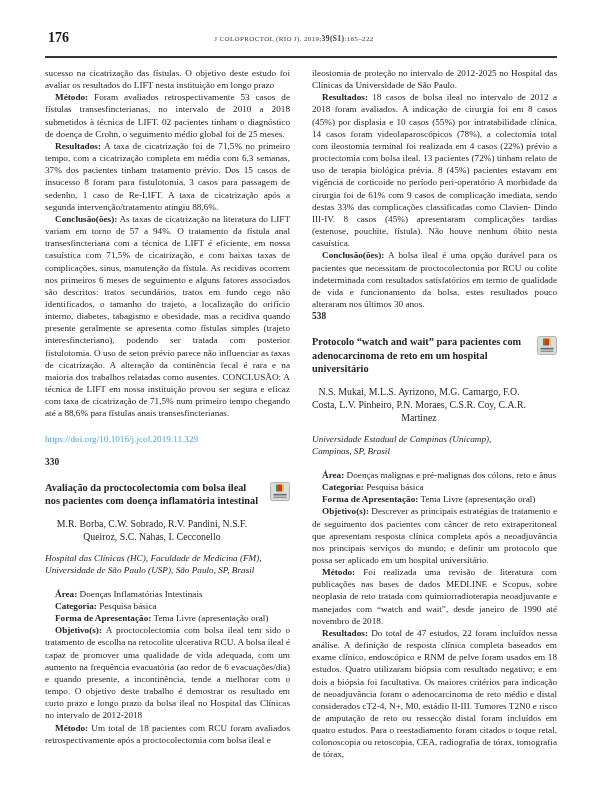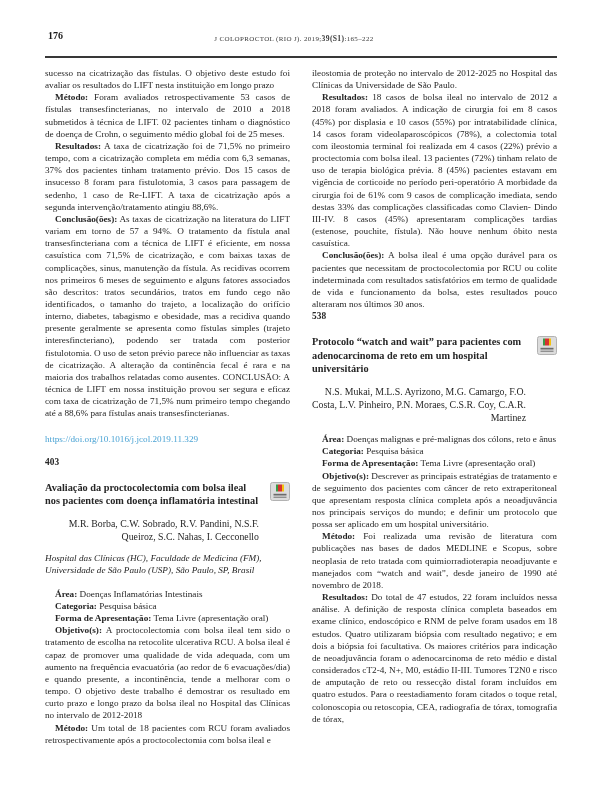--- a/index.html
+++ b/index.html
@@ -1,41 +1,41 @@
 <!DOCTYPE html>
 <html><head>
 <meta charset="utf-8">
 <style>
   html,body{margin:0;padding:0;}
   body{width:600px;height:795px;background:#ffffff;font-family:"Liberation Serif","DejaVu Serif",serif;color:#262626;}
   .page{position:relative;width:600px;height:795px;overflow:hidden;background:#fff;}
 
   
-  .pagenum{position:absolute;top:30px;left:48px;font-size:10px;font-weight:bold;color:#1a1a1a;}
+  .pagenum{position:absolute;top:30px;left:48px;font-size:14px;font-weight:bold;color:#1a1a1a;}
   .jref{position:absolute;top:34px;left:0;width:588px;text-align:center;font-size:7px;letter-spacing:.35px;color:#3a3a3a;}
   .jref b{font-size:7.6px;}
   .rule{position:absolute;top:56px;left:45px;width:512px;height:2px;background:#383838;}
 
   
   .cols{position:absolute;top:67px;left:45px;width:512px;display:flex;gap:22px;}
   .col{width:251px;font-size:9.2px;line-height:12.15px;text-align:justify;}
 
   p{margin:0;}
   .para{text-indent:10px;}
   .cont{text-indent:0;}
   b.lbl{font-weight:bold;}
 
   .doi{display:block;color:#4ba3d4;text-decoration:none;font-size:9.2px;margin:13px 0 11px;text-align:left;}
   .absnum{font-weight:bold;font-size:9.4px;margin:0 0 13px;text-align:left;}
 
   .title-row{display:flex;justify-content:space-between;align-items:flex-start;margin:0 0 9px;}
   .abs-title{font-weight:bold;font-size:10.3px;line-height:13.6px;width:216px;text-align:left;font-family:Liberation Serif, serif;}
   .badge{flex:0 0 auto;margin-top:1px;}
 
-  .authors{font-size:9.8px;line-height:13px;width:214px;margin:0 0 9px;text-align:right;}
+  .authors{font-size:9.8px;line-height:13px;width:214px;margin:0 0 9px;text-align:center;}
   .affil{font-style:italic;font-size:9.2px;line-height:12.4px;width:220px;margin:0 0 11px;text-align:left;}
   .meta{margin:0 0 0;}
 </style>
 </head>
 <body>
 
 <div class="page">
 
   <span class="pagenum">176</span>
   <span class="jref"><span>J COLOPROCTOL (RIO J). 2019;</span><b>39(S1)</b><span>:165–222</span></span>
@@ -44,21 +44,21 @@
   <main class="cols">
 
     <section class="col">
       <p class="cont">sucesso na cicatrização das fístulas. O objetivo deste estudo foi avaliar os resultados do LIFT nesta instituição em longo prazo</p>
       <p class="para"><b class="lbl">Método:</b> <span>Foram avaliados retrospectivamente 53 casos de fístulas transesfincterianas, no intervalo de 2010 a 2018 submetidos à técnica de LIFT. 02 pacientes tinham o diagnóstico de doença de Crohn, o seguimento médio global foi de 25 meses.</span></p>
       <p class="para"><b class="lbl">Resultados:</b> <span>A taxa de cicatrização foi de 71,5% no primeiro tempo, com a cicatrização completa em média com 6,3 semanas, 37% dos pacientes tinham tratamento prévio. Dos 15 casos de insucesso 8 foram para fistulotomia, 3 casos para passagem de sedenho, 1 caso de Re-LIFT. A taxa de cicatrização após a segunda intervenção/tratamento atingiu 88,6%.</span></p>
       <p class="para"><b class="lbl">Conclusão(ões):</b> <span>As taxas de cicatrização na literatura do LIFT variam em torno de 57 a 94%. O tratamento da fístula anal transesfincteriana com a técnica de LIFT é eficiente, em nossa casuística com 71,5% de cicatrização, e com baixas taxas de complicações, sinus, manutenção da fístula. As recidivas ocorrem nos primeiros 6 meses de seguimento e alguns fatores associados são descritos: tratos secundários, tratos em fundo cego não identificados, o tamanho do trajeto, a localização do orifício interno, diabetes, tabagismo e obesidade, mas a recidiva quando presente geralmente se apresenta como fístulas simples (trajeto interesfincteriano), podendo ser tratada com posterior fistulotomia. O uso de seton prévio parece não influenciar as taxas de cicatrização. A alteração da continência fecal é rara e na maioria dos trabalhos relatadas como ausentes. CONCLUSÃO: A técnica de LIFT em nossa instituição provou ser segura e eficaz com taxa de cicatrização de 71,5% num primeiro tempo chegando até a 88,6% para fístulas anais transesfincterianas.</span></p>
 
       <a class="doi" href="#">https://doi.org/10.1016/j.jcol.2019.11.329</a>
 
-      <p class="absnum">403</p>
+      <p class="absnum">330</p>
 
       <div class="title-row">
         <div class="abs-title">Avaliação da proctocolectomia com bolsa ileal nos pacientes com doença inflamatória intestinal</div>
         <span class="badge">
           <svg width="20" height="20" viewBox="0 0 20 20" aria-hidden="true">
             <rect x="0.5" y="0.5" width="19" height="18" rx="2" fill="#dcdcdc" stroke="#b2b2b2"></rect>
             <rect x="6" y="2.5" width="2" height="7" fill="#3a9b47"></rect>
             <rect x="8" y="2.5" width="4" height="7" fill="#d6322e"></rect>
             <rect x="12" y="2.5" width="2" height="7" fill="#f4c20d"></rect>
             <rect x="3.5" y="11.8" width="13" height="1.7" fill="#6b6b6b"></rect>
@@ -96,20 +96,21 @@
             <rect x="6" y="2.5" width="2" height="7" fill="#3a9b47"></rect>
             <rect x="8" y="2.5" width="4" height="7" fill="#d6322e"></rect>
             <rect x="12" y="2.5" width="2" height="7" fill="#f4c20d"></rect>
             <rect x="3.5" y="11.8" width="13" height="1.7" fill="#6b6b6b"></rect>
             <rect x="3.5" y="14.6" width="13" height="1.4" fill="#909090"></rect>
           </svg>
         </span>
       </div>
 
       <p class="authors">N.S. Mukai, M.L.S. Ayrizono, M.G. Camargo, F.O. Costa, L.V. Pinheiro, P.N. Moraes, C.S.R. Coy, C.A.R. Martinez</p>
+      <p class="affil">Universidade Estadual de Campinas (Unicamp), Campinas, SP, Brasil</p>
 
       <div class="meta">
         <p class="para"><b class="lbl">Área:</b> <span>Doenças malignas e pré-malignas dos cólons, reto e ânus</span></p>
         <p class="para"><b class="lbl">Categoria:</b> <span>Pesquisa básica</span></p>
         <p class="para"><b class="lbl">Forma de Apresentação:</b> <span>Tema Livre (apresentação oral)</span></p>
       </div>
 
       <p class="para"><b class="lbl">Objetivo(s):</b> <span>Descrever as principais estratégias de tratamento e de seguimento dos pacientes com câncer de reto extraperitoneal que apresentam resposta clínica completa após a neoadjuvância nos principais serviços do mundo; e definir um protocolo que possa ser aplicado em um hospital universitário.</span></p>
       <p class="para"><b class="lbl">Método:</b> <span>Foi realizada uma revisão de literatura com publicações nas bases de dados MEDLINE e Scopus, sobre neoplasia de reto tratada com quimiorradioterapia neoadjuvante e manejados com “watch and wait”, desde janeiro de 1990 até novembro de 2018.</span></p>
       <p class="para"><b class="lbl">Resultados:</b> <span>Do total de 47 estudos, 22 foram incluídos nessa análise. A definição de resposta clínica completa baseados em exame clínico, endoscópico e RNM de pelve foram usados em 18 estudos. Quatro utilizaram biópsia com resultado negativo; e em dois a biópsia foi facultativa. Os maiores critérios para indicação de neoadjuvância foram o adenocarcinoma de reto médio e distal considerados cT2-4, N+, M0, estádio II-III. Tumores T2N0 e risco de amputação de reto ou ressecção distal foram incluídos em quatro estudos. Para o reestadiamento foram citados o toque retal, colonoscopia ou retoscopia, CEA, radiografia de tórax, tomografia de tórax,</span></p>

